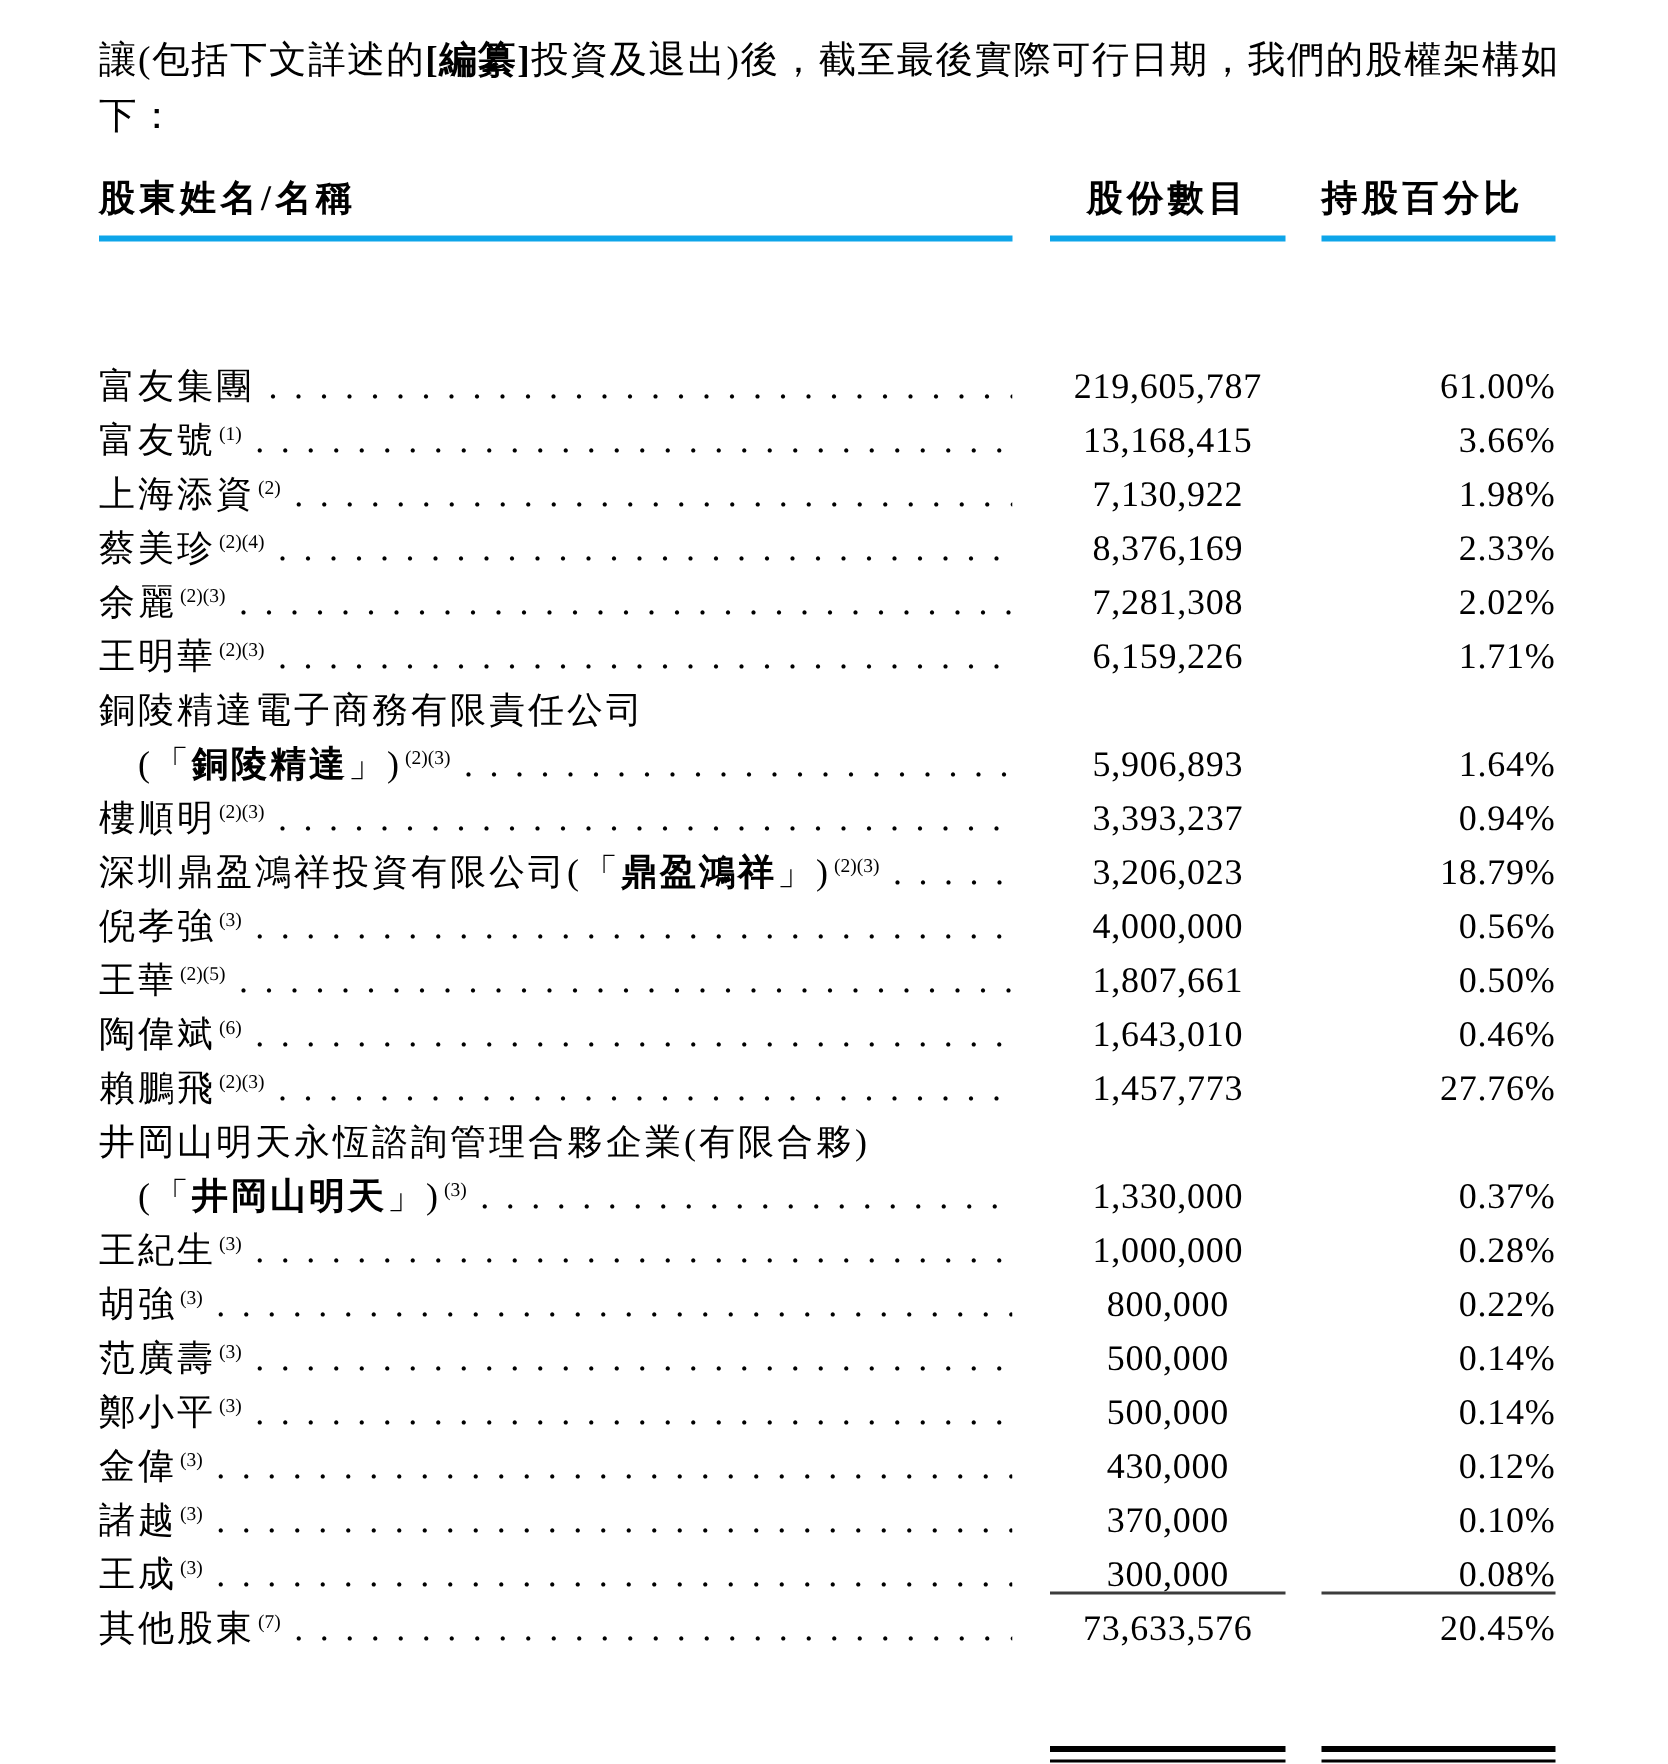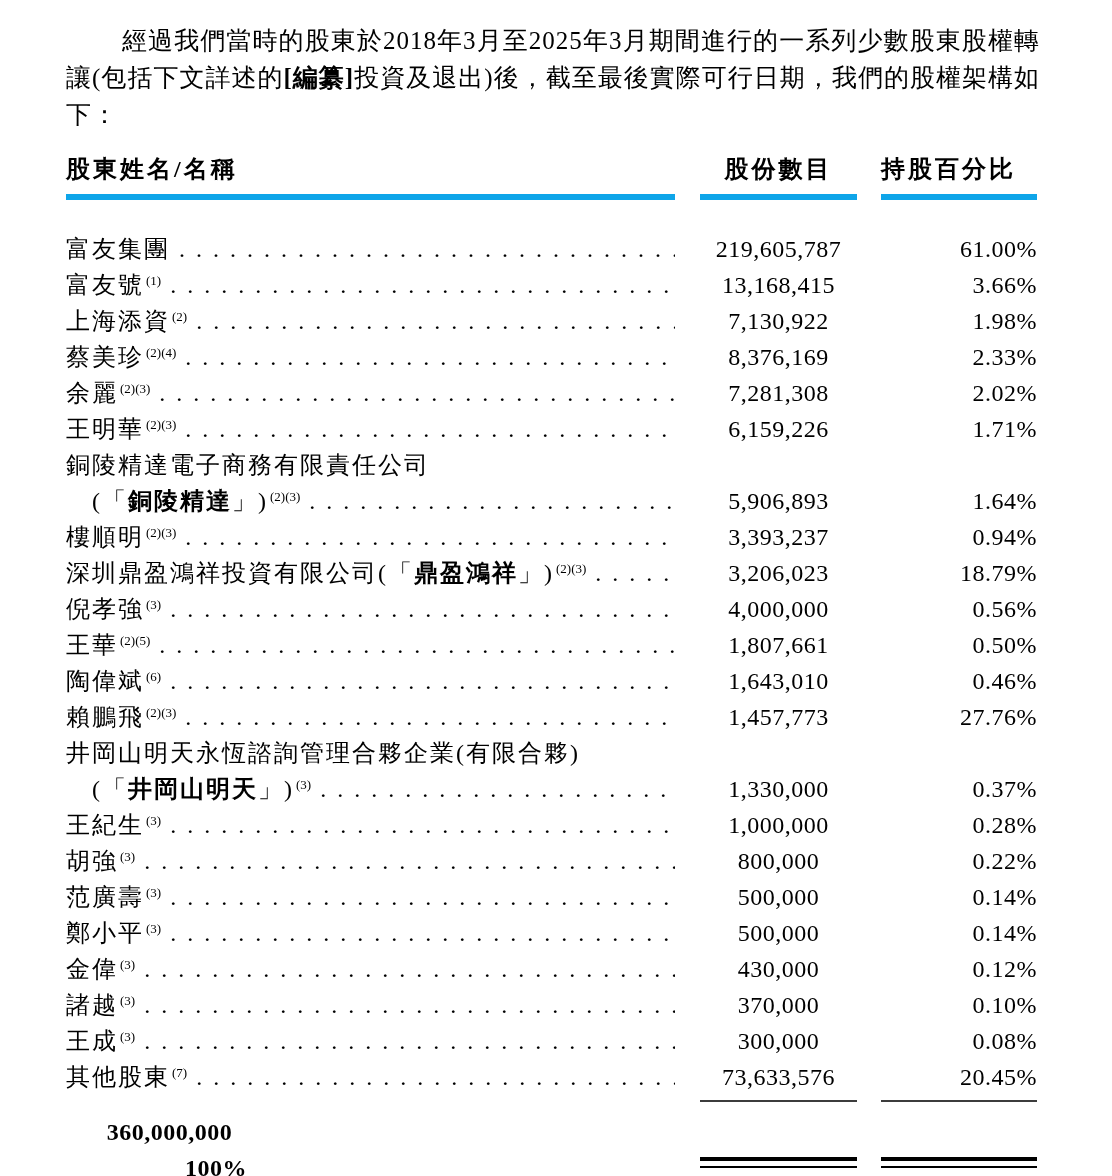--- a/index.html
+++ b/index.html
@@ -16,29 +16,29 @@
   }
   
   .intro{font-size:25px;line-height:37px;}
   .intro .line{text-align:justify;text-align-last:justify;letter-spacing:1px;}
   .intro .line.first{text-indent:56px;}
   .intro .line.last{text-align:left;text-align-last:left;}
   .b{font-weight:bold;}
 
   
   .thead{display:flex;margin-top:20px;font-weight:bold;font-size:24px;align-items:flex-end;}
-  .thead > div{border-bottom:6px solid #0ea5e9;padding-bottom:9px;}
+  .thead > div{border-bottom:4px solid #0ea5e9;padding-bottom:9px;}
   .hname{width:609px;text-align:left;letter-spacing:3px;}
   .hshares{width:157px;margin-left:25px;text-align:center;letter-spacing:3px;}
   .hpct{width:156px;margin-left:24px;letter-spacing:3px;}
 
   
   .tbody{margin-top:31px;}
   .row{display:flex;align-items:baseline;font-size:24px;height:36px;line-height:36px;}
-  .namecell{width:609px;display:flex;align-items:flex-end;overflow:hidden;}
+  .namecell{width:609px;display:flex;align-items:flex-end;overflow:hidden;margin-top:48px;}
   .name{white-space:nowrap;letter-spacing:2px;}
   .name.indent{padding-left:26px;}
   sup{font-size:13px;letter-spacing:0;line-height:0;vertical-align:8px;margin-left:2px;}
   .leader{flex:1;overflow:hidden;white-space:nowrap;margin-left:9px;}
   .leader::after{
     content:"..........................................................................................";
     letter-spacing:11px;
   }
   .shares{width:157px;margin-left:25px;text-align:center;white-space:nowrap;letter-spacing:0.5px;}
   .pct{width:156px;margin-left:24px;text-align:right;white-space:nowrap;letter-spacing:0.5px;}
@@ -55,21 +55,20 @@
   
   .dblrow{display:flex;margin-top:7px;}
   .dbl{border-top:4px solid #000;border-bottom:2px solid #000;height:5px;width:100%;}
 </style>
 </head>
 <body>
 
 <div class="page">
 
   <div class="intro">
-      <div class="line first"><span>經過我們當時的股東於2018年3月至2025年3月期間進行的一系列少數股東股權轉</span></div>
       <div class="line"><span>讓(包括下文詳述的</span><span class="b">[編纂]</span><span>投資及退出)後，截至最後實際可行日期，我們的股權架構如</span></div>
       <div class="line last"><span>下：</span></div>
     </div>
 
   <div>
     <div class="thead">
       <div class="hname">股東姓名/名稱</div>
       <div class="hshares">股份數目</div>
       <div class="hpct">持股百分比</div>
     </div>

